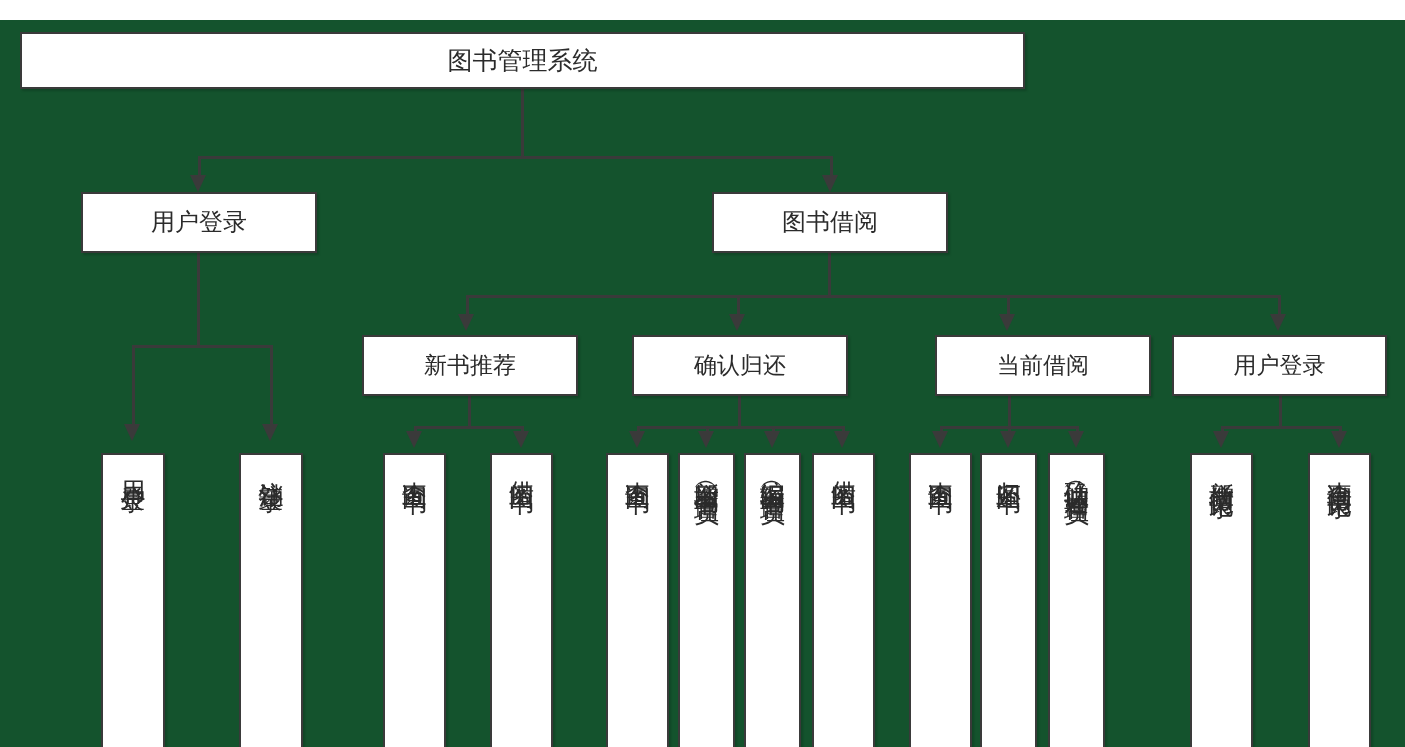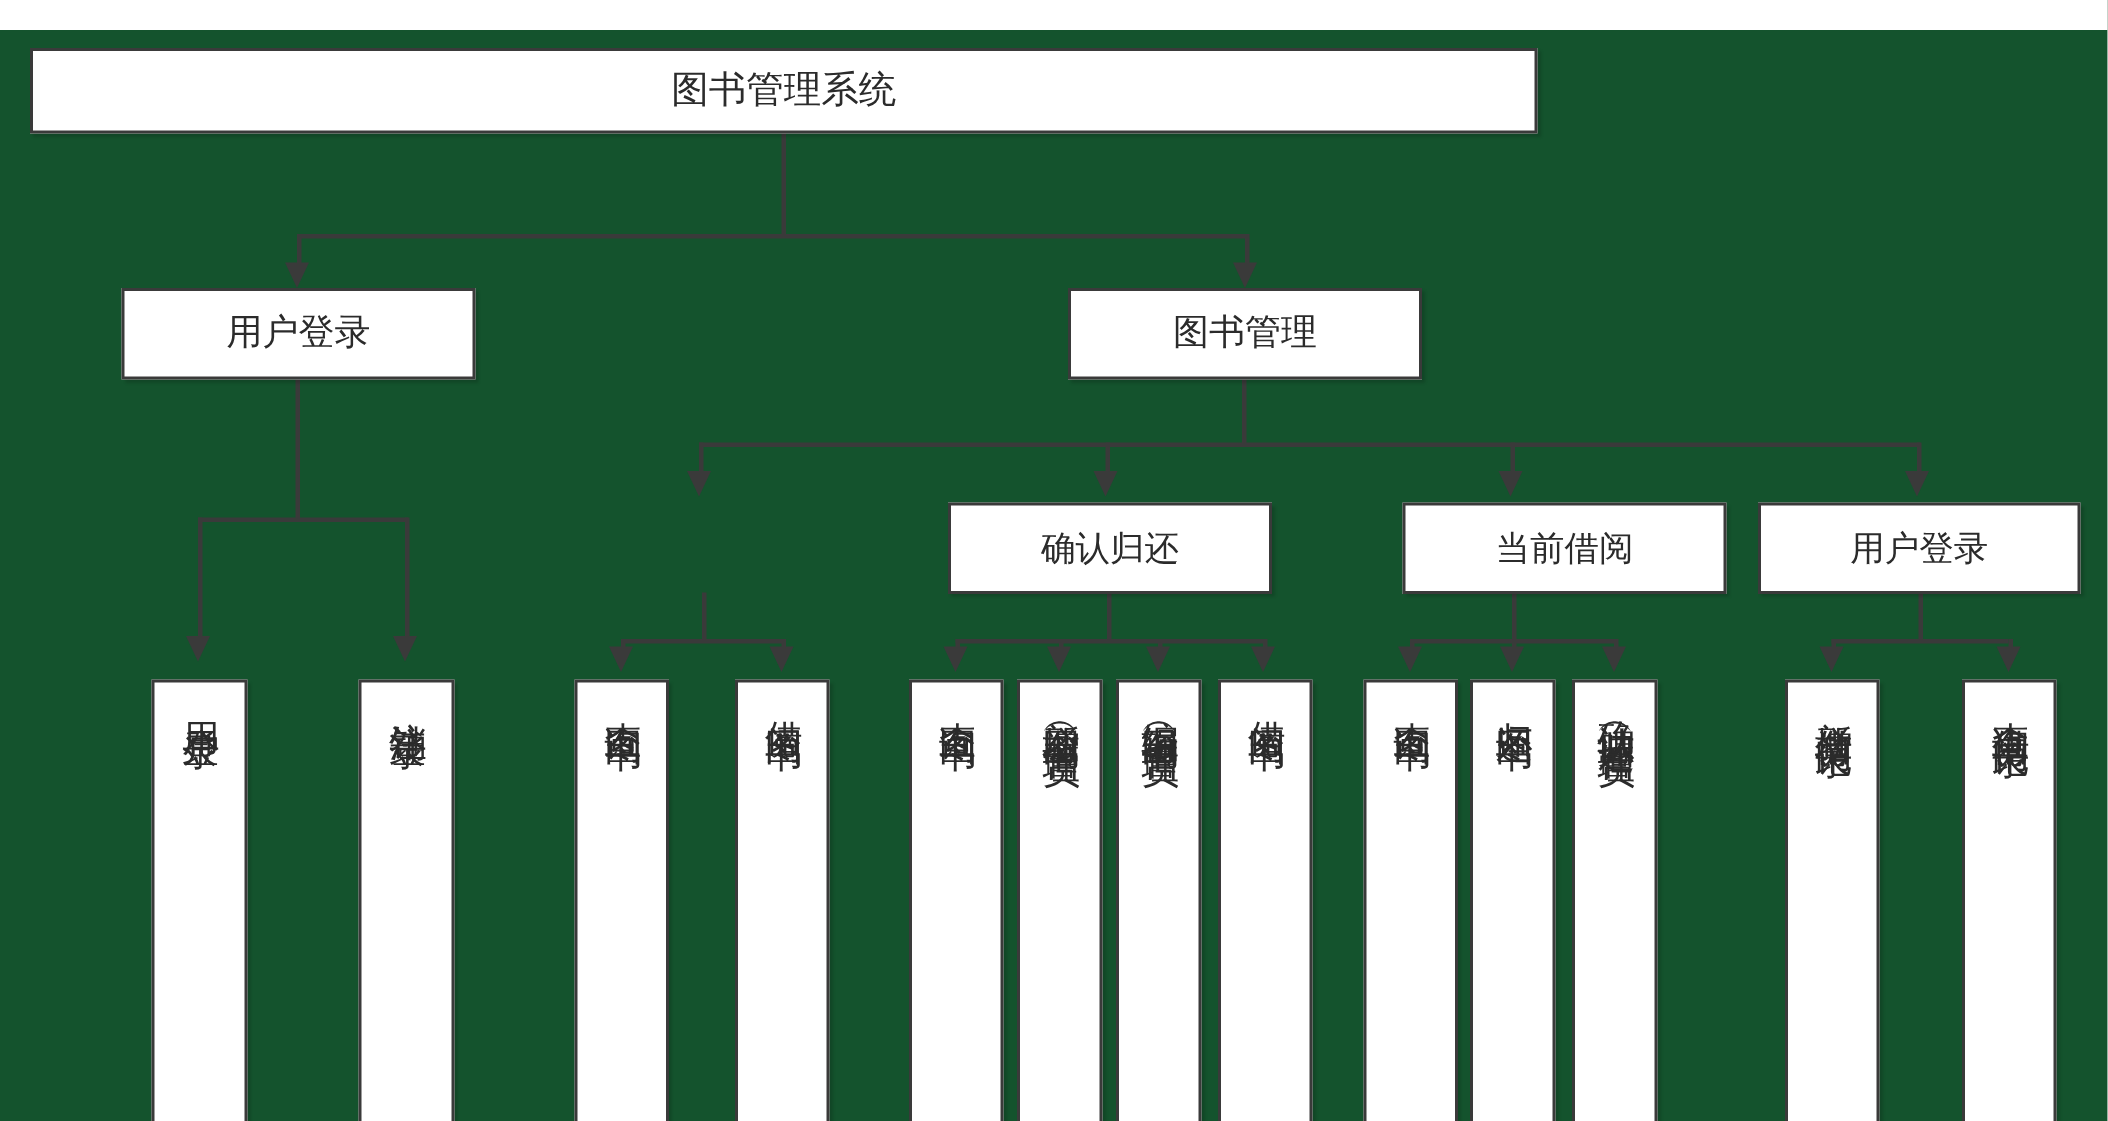--- a/index.html
+++ b/index.html
@@ -146,23 +146,26 @@
 
   <div class="node root" style="left:20px; top:12px; width:1005px; height:57px;">
     <span class="label">图书管理系统</span>
   </div>
 
   <div class="node level1" style="left:81px; top:172px; width:236px; height:61px;">
     <span class="label">用户登录</span>
   </div>
 
   <div class="node level1" style="left:712px; top:172px; width:236px; height:61px;">
-    <span class="label">图书管理</span>
-  </div>
-
+    <span class="label">图书借阅</span>
+  </div>
+
+  <div class="node level2" style="left:362px; top:315px; width:216px; height:61px;">
+    <span class="label">新书推荐</span>
+  </div>
 
   <div class="node level2" style="left:632px; top:315px; width:216px; height:61px;">
     <span class="label">确认归还</span>
   </div>
 
   <div class="node level2" style="left:935px; top:315px; width:216px; height:61px;">
     <span class="label">当前借阅</span>
   </div>
 
   <div class="node level2" style="left:1172px; top:315px; width:215px; height:61px;">

